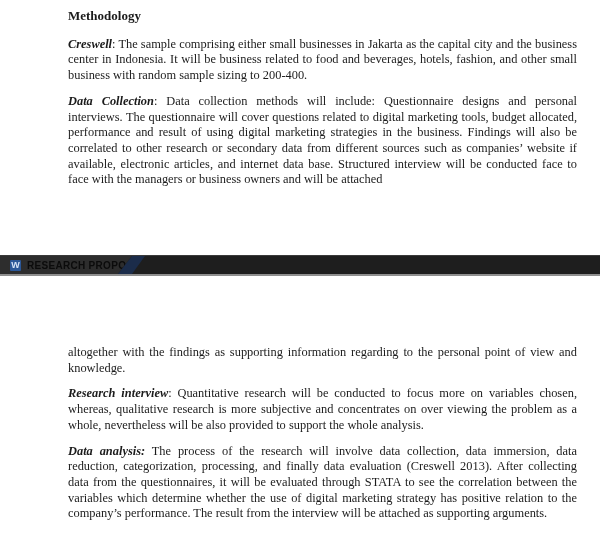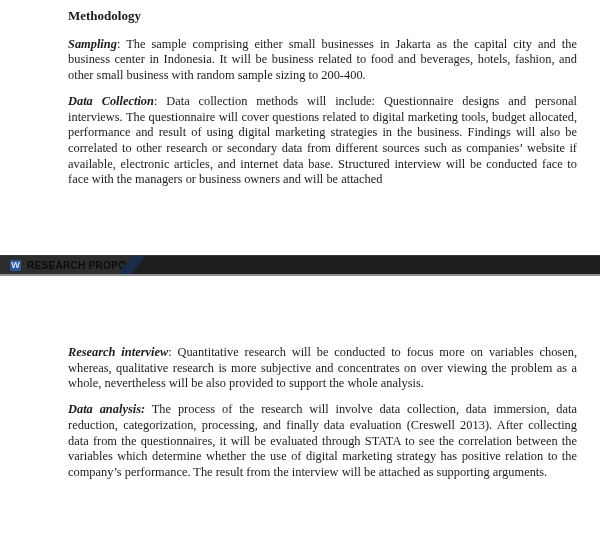--- a/index.html
+++ b/index.html
@@ -100,30 +100,31 @@
     clip-path: polygon(14px 0, 27px 0, 14px 100%, 0 100%);
   }
 </style>
 </head>
 <body>
 
 <div class="screen">
 
   <section class="doc-block doc-top">
     <h1 class="doc-heading">Methodology</h1>
-    <p><span class="lead">Sampling</span><span>: The sample comprising either small businesses in Jakarta as the capital city and the business center in Indonesia. It will be business related to food and beverages, hotels, fashion, and other small business with random sample sizing to 200-400.</span></p>
+    <p><span class="lead">Creswell</span><span>: The sample comprising either small businesses in Jakarta as the capital city and the business center in Indonesia. It will be business related to food and beverages, hotels, fashion, and other small business with random sample sizing to 200-400.</span></p>
     <p><span class="lead">Data Collection</span><span>: Data collection methods will include: Questionnaire designs and personal interviews. The questionnaire will cover questions related to digital marketing tools, budget allocated, performance and result of using digital marketing strategies in the business. Findings will also be correlated to other research or secondary data from different sources such as companies’ website if available, electronic articles, and internet data base. Structured interview will be conducted face to face with the managers or business owners and will be attached</span></p>
   </section>
 
   <div class="taskbar">
     <div class="task-button">
       <span class="w-icon">W</span>
       <span class="task-label">RESEARCH PROPO...</span>
     </div>
     <div class="wedge"></div>
   </div>
 
   <section class="doc-block doc-bottom">
+    <p><span class="lead"></span><span>altogether with the findings as supporting information regarding to the personal point of view and knowledge.</span></p>
     <p><span class="lead">Research interview</span><span>: Quantitative research will be conducted to focus more on variables chosen, whereas, qualitative research is more subjective and concentrates on over viewing the problem as a whole, nevertheless will be also provided to support the whole analysis.</span></p>
     <p><span class="lead">Data analysis:</span><span> The process of the research will involve data collection, data immersion, data reduction, categorization, processing, and finally data evaluation (Creswell 2013). After collecting data from the questionnaires, it will be evaluated through STATA to see the correlation between the variables which determine whether the use of digital marketing strategy has positive relation to the company’s performance. The result from the interview will be attached as supporting arguments.</span></p>
   </section>
 
 </div>
 
 </body></html>

